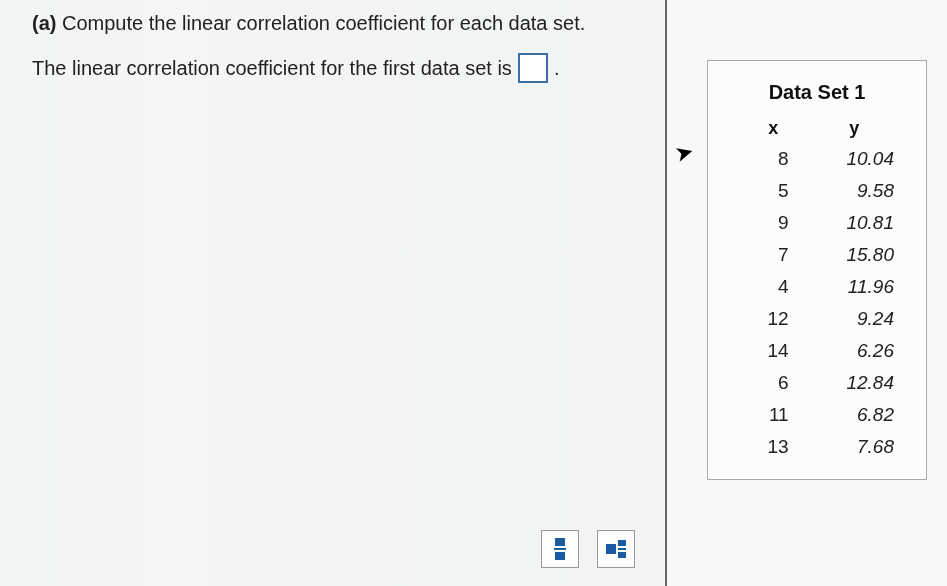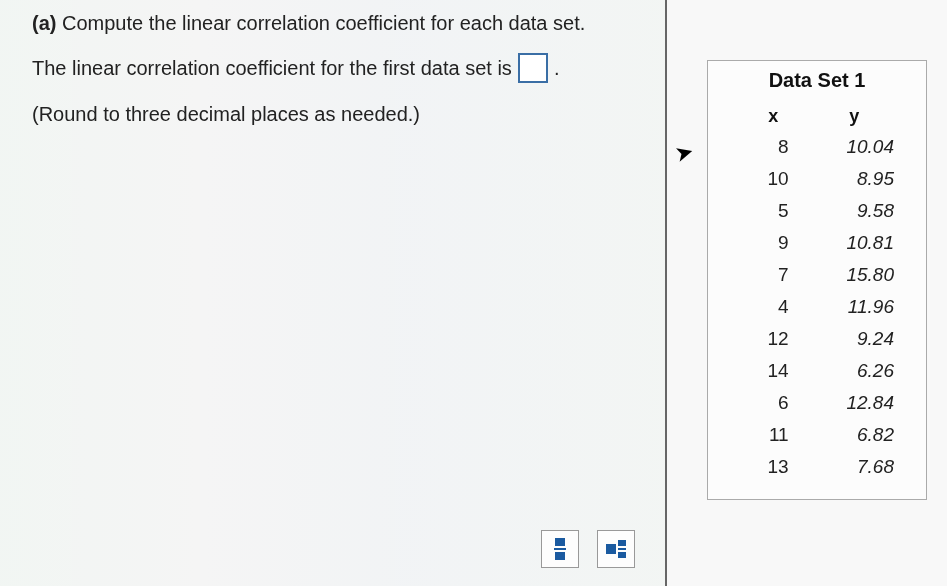--- a/index.html
+++ b/index.html
@@ -89,21 +89,21 @@
       z-index: 10;
     }
     .right-pane {
       width: 280px;
       padding: 60px 20px 20px 40px;
       background: #f8f8f8;
       position: relative;
     }
     .data-panel {
       border: 1px solid #aaa;
-      padding: 8px 28px 16px;
+      padding: 20px 28px 16px;
       background: #fcfcfc;
     }
     .data-title {
       font-size: 20px;
       font-weight: bold;
       text-align: center;
       margin-bottom: 10px;
       color: #111;
     }
     .data-table { width: 100%; border-collapse: collapse; }
@@ -133,21 +133,20 @@
       <span class="question-label">(a)</span>
       <span>Compute the linear correlation coefficient for each data set.</span>
     </div>
 
     <div class="answer-line">
       <span>The linear correlation coefficient for the first data set is</span>
       <span class="answer-input"></span>
       <span>.</span>
     </div>
 
-    <div class="hint-line">(Round to three decimal places as needed.)</div>
 
     <div class="cursor-icon">➤</div>
 
     <div class="toolbar">
       <div class="tool-btn">
         <div class="frac">
           <div style="width:10px;height:8px;background:#1a5aa0;"></div>
           <div class="bar"></div>
           <div style="width:10px;height:8px;background:#1a5aa0;"></div>
         </div>
@@ -175,24 +174,20 @@
             <th>x</th>
             <th>y</th>
           </tr>
         </thead>
         <tbody>
           <tr>
               <td class="x-col">8</td>
               <td class="y-col">10.04</td>
             </tr>
           <tr>
-              <td class="x-col">10</td>
-              <td class="y-col">8.95</td>
-            </tr>
-          <tr>
               <td class="x-col">5</td>
               <td class="y-col">9.58</td>
             </tr>
           <tr>
               <td class="x-col">9</td>
               <td class="y-col">10.81</td>
             </tr>
           <tr>
               <td class="x-col">7</td>
               <td class="y-col">15.80</td>

